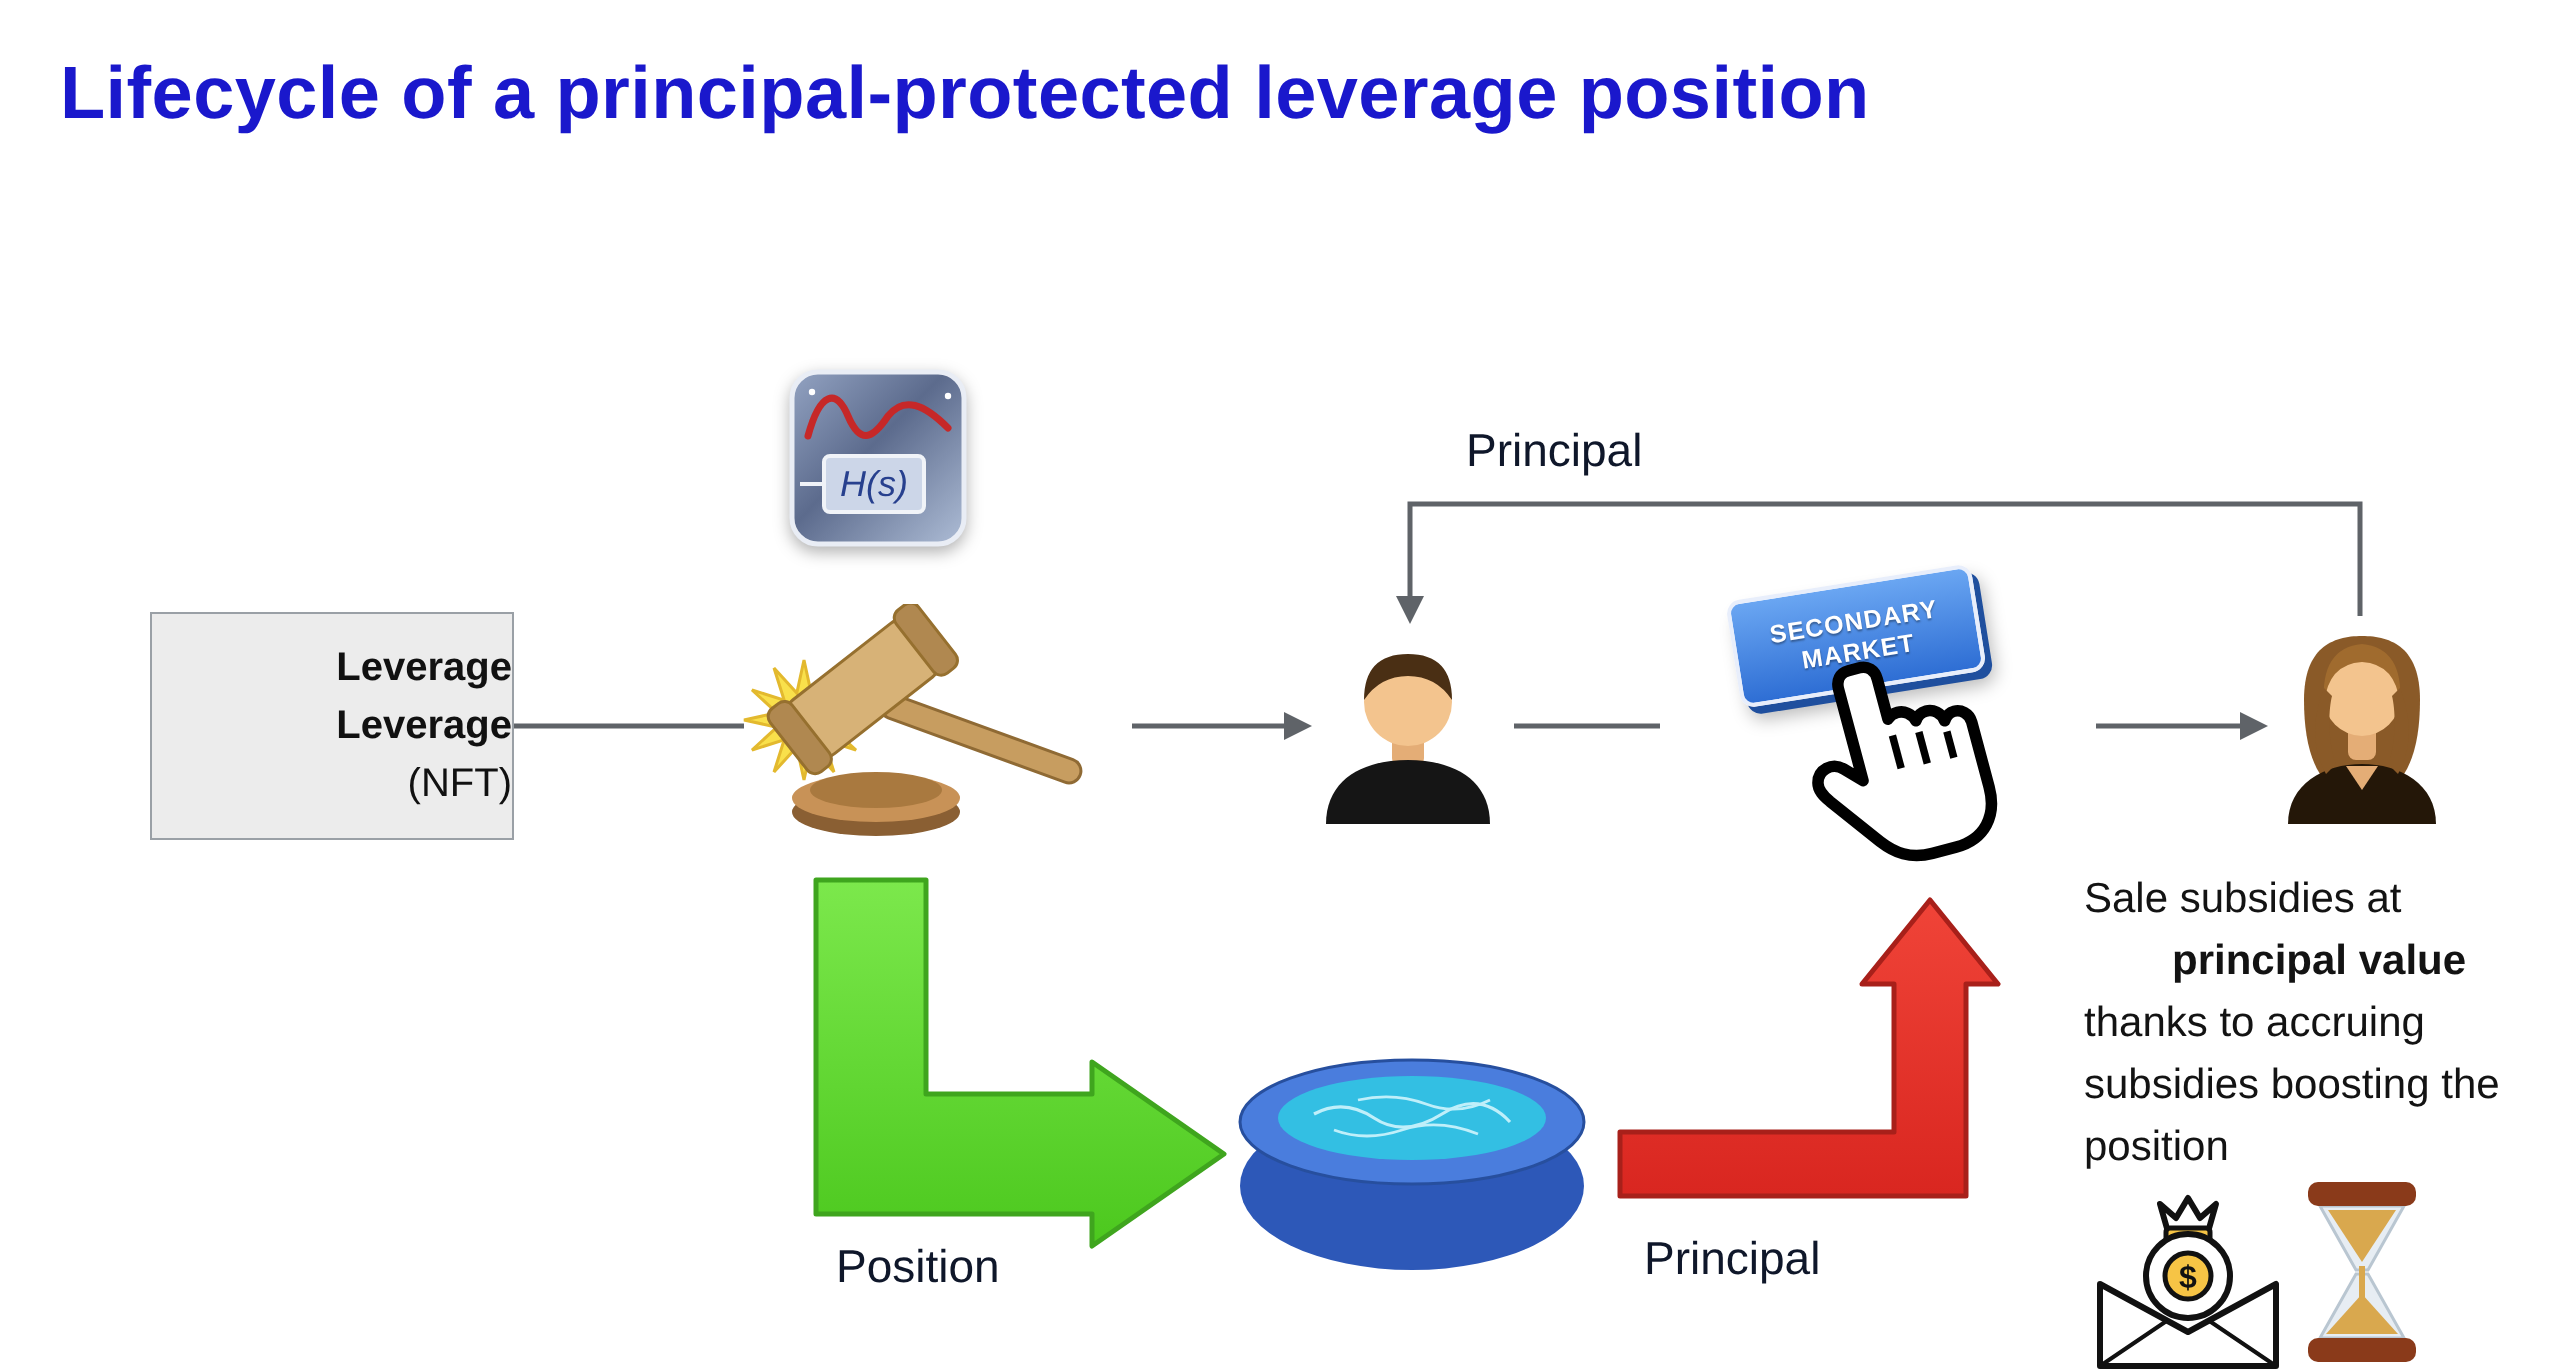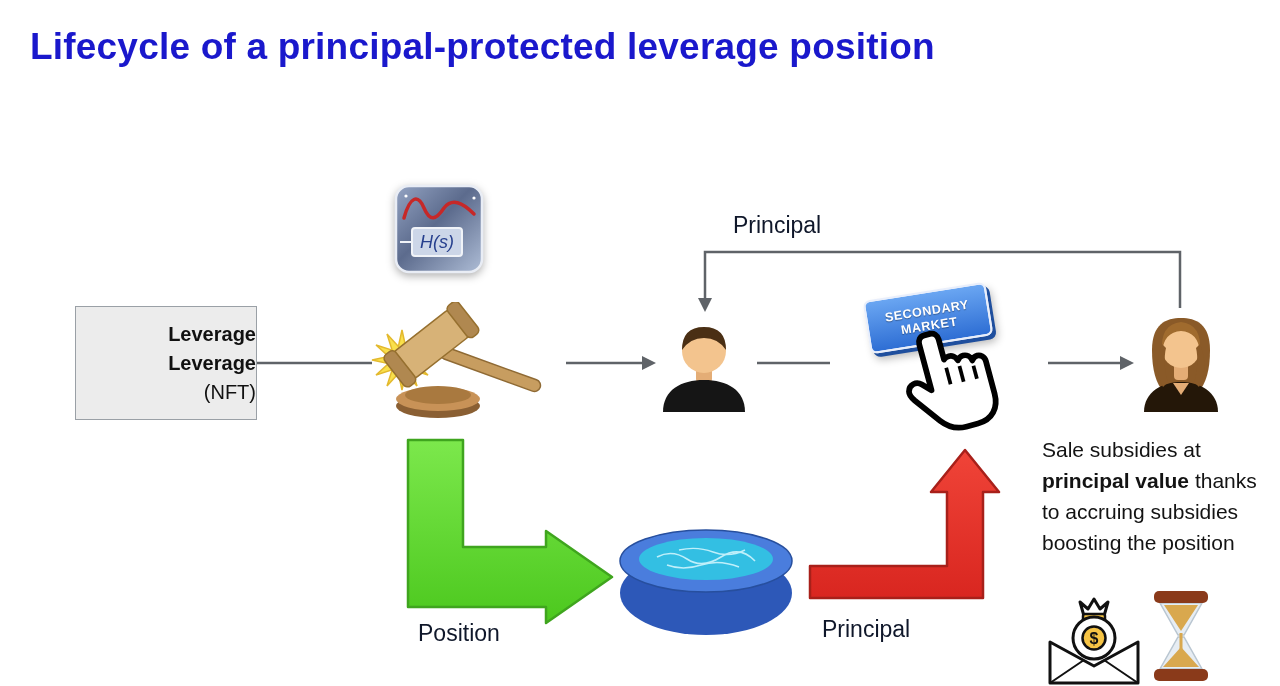--- a/index.html
+++ b/index.html
@@ -60,21 +60,21 @@
     text-shadow:0 1px 1px rgba(0,0,0,.35);
   }
 
   .note {
     left:1042px; top:434px;
     width:222px;
     font-size:21px;
     line-height:31px;
     color:#131313;
   }
-  .note b { font-weight:bold; }
+  .note b { font-weight:bold;margin-left:44px; }
 
   .tf-icon { left:394px; top:184px; }
   .tf-icon svg { filter:drop-shadow(0 3px 4px rgba(0,0,0,.3)); }
 
   .cursor-svg { transform:rotate(-15deg); }
 
   svg text { font-family:"Liberation Sans", sans-serif; }
 </style>
 </head>
 <body>

